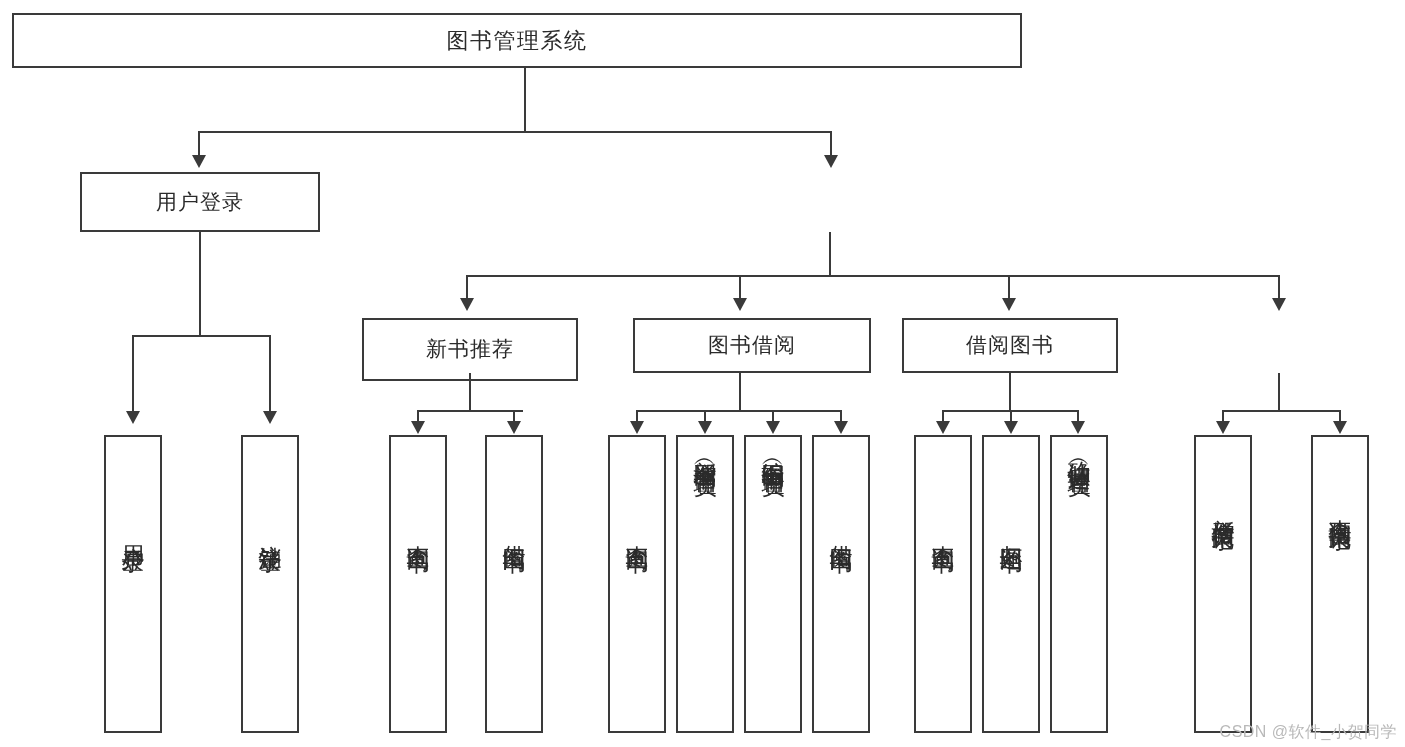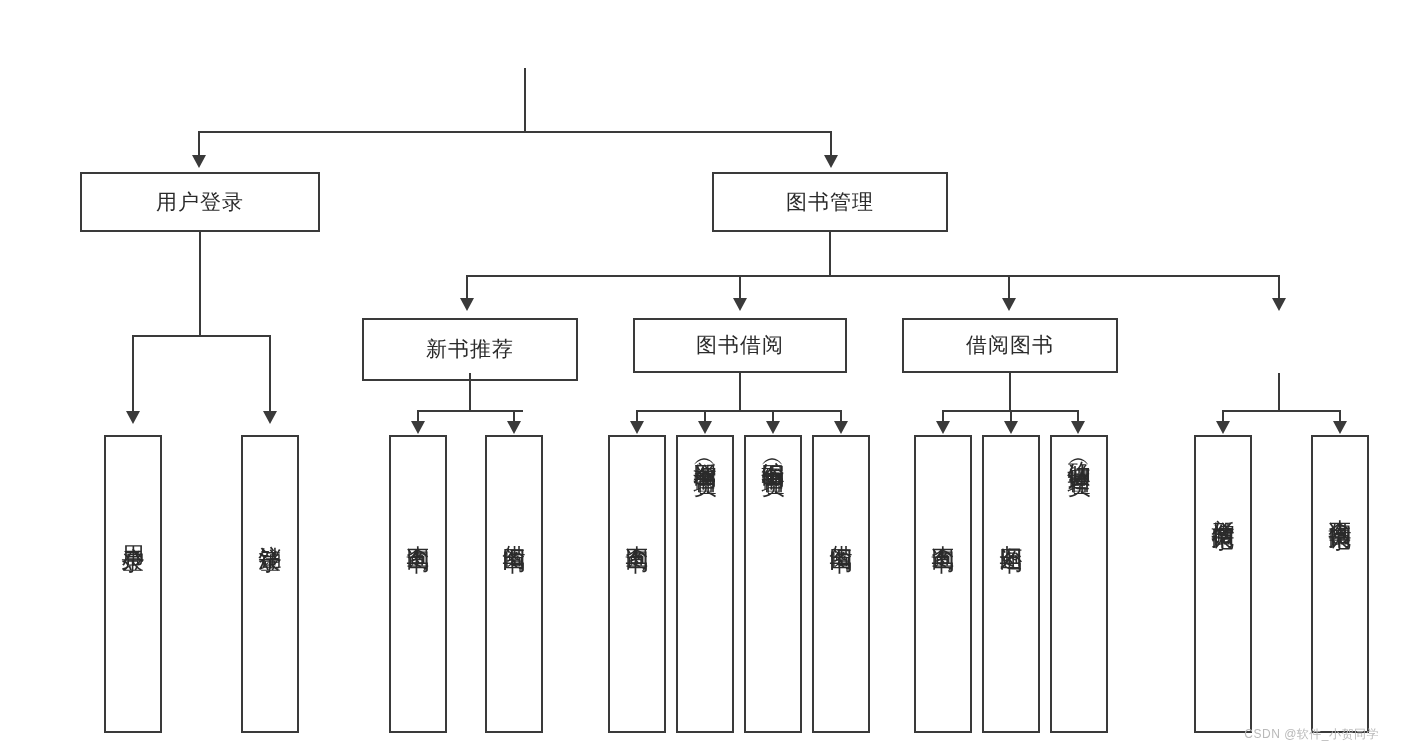--- a/index.html
+++ b/index.html
@@ -62,49 +62,49 @@
     position:absolute;
     width:0;height:0;
     border-left:7px solid transparent;
     border-right:7px solid transparent;
     border-top:13px solid #3a3a3a;
   }
 
   
   #watermark{
     position:absolute;
-    right:26px;bottom:4px;
-    font-size:12px;
+    right:8px;bottom:4px;
+    font-size:16px;
     color:#b9b9b9;
     letter-spacing:.5px;
     white-space:nowrap;
     user-select:none;
   }
 </style>
 </head>
 <body>
 
 <div id="diagram">
 
+  <div class="node h-node" id="n-root" style="left:12px;top:13px;width:1010px;height:55px;">
+    <span class="lbl">图书管理系统</span>
+  </div>
 
   <div class="ln vl" style="left:524px;top:68px;width:2px;height:64px;"></div>
 
   <div class="ln hl" style="left:198px;top:131px;width:634px;height:2px;"></div>
 
   <div class="ln vl" style="left:198px;top:131px;width:2px;height:26px;"></div>
   <div class="arrow" style="left:192px;top:155px;"></div>
 
   <div class="ln vl" style="left:830px;top:131px;width:2px;height:26px;"></div>
   <div class="arrow" style="left:824px;top:155px;"></div>
 
   <div class="node h-node" style="left:80px;top:172px;width:240px;height:60px;">
     <span class="lbl">用户登录</span>
-  </div>
-  <div class="node h-node" style="left:712px;top:172px;width:236px;height:60px;">
-    <span class="lbl">图书管理</span>
   </div>
 
   <div class="ln vl" style="left:199px;top:232px;width:2px;height:104px;"></div>
   <div class="ln hl" style="left:132px;top:335px;width:138px;height:2px;"></div>
   <div class="ln vl" style="left:132px;top:335px;width:2px;height:78px;"></div>
   <div class="arrow" style="left:126px;top:411px;"></div>
   <div class="ln vl" style="left:269px;top:335px;width:2px;height:78px;"></div>
   <div class="arrow" style="left:263px;top:411px;"></div>
 
   <div class="ln vl" style="left:829px;top:232px;width:2px;height:44px;"></div>
@@ -114,21 +114,21 @@
   <div class="ln vl" style="left:739px;top:275px;width:2px;height:25px;"></div>
   <div class="arrow" style="left:733px;top:298px;"></div>
   <div class="ln vl" style="left:1008px;top:275px;width:2px;height:25px;"></div>
   <div class="arrow" style="left:1002px;top:298px;"></div>
   <div class="ln vl" style="left:1278px;top:275px;width:2px;height:25px;"></div>
   <div class="arrow" style="left:1272px;top:298px;"></div>
 
   <div class="node h-node" style="left:362px;top:318px;width:216px;height:63px;">
     <span class="lbl">新书推荐</span>
   </div>
-  <div class="node h-node" style="left:633px;top:318px;width:214px;height:55px;">
+  <div class="node h-node" style="left:633px;top:318px;width:238px;height:55px;">
     <span class="lbl">图书借阅</span>
   </div>
   <div class="node h-node" style="left:902px;top:318px;width:216px;height:55px;">
     <span class="lbl">借阅图书</span>
   </div>
 
   <div class="ln vl" style="left:469px;top:373px;width:2px;height:38px;"></div>
   <div class="ln hl" style="left:417px;top:410px;width:106px;height:2px;"></div>
   <div class="ln vl" style="left:417px;top:410px;width:2px;height:14px;"></div>
   <div class="arrow" style="left:411px;top:421px;"></div>

